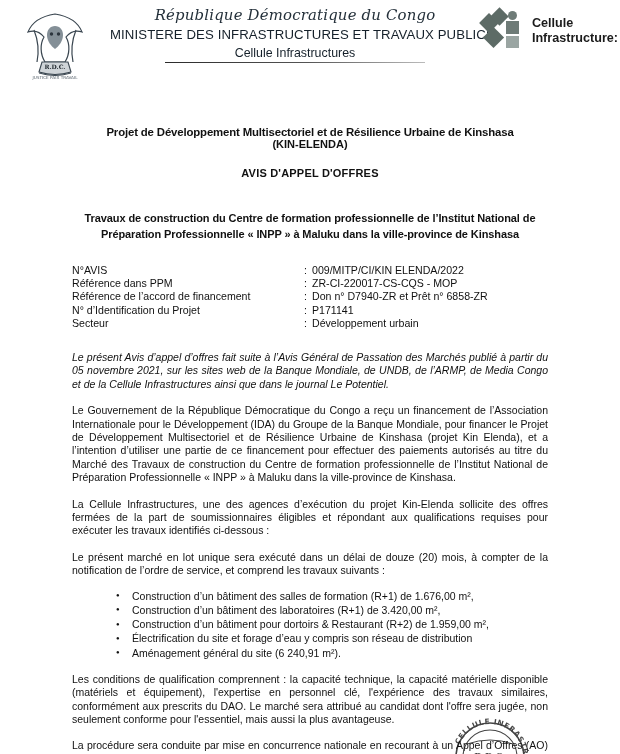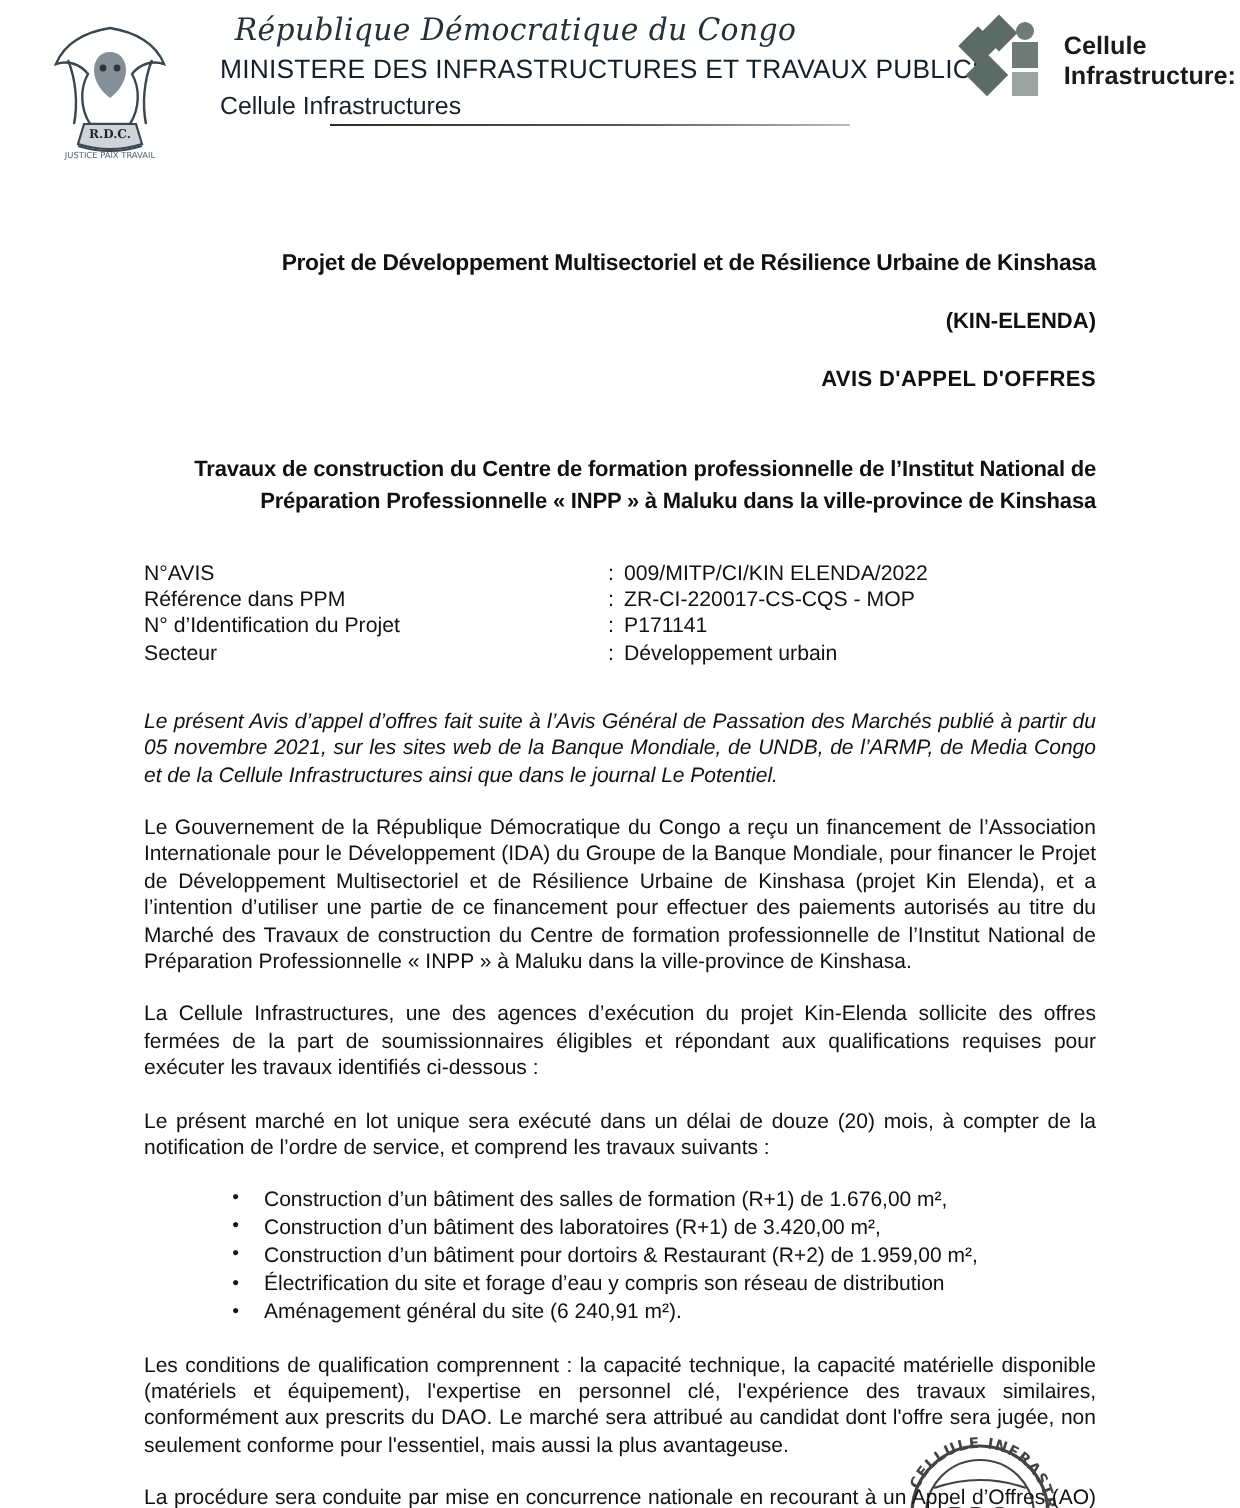--- a/index.html
+++ b/index.html
@@ -35,21 +35,21 @@
     top: 10px;
     width: 66px;
     height: 74px;
   }
 
   .header-center {
     position: absolute;
     left: 110px;
     top: 6px;
     width: 370px;
-    text-align: left;
+    text-align: center;
   }
 
   .rdc-script {
     font-family: "DejaVu Serif", serif;
     font-style: italic;
     font-size: 15.5px;
     letter-spacing: 0.2px;
     color: #24303a;
     white-space: nowrap;
     transform: scaleX(0.96);
@@ -128,33 +128,32 @@
     color: #1b1b1b;
     white-space: nowrap;
   }
 
   
   .content {
     padding: 0 72px 0 72px;
   }
 
   .title-block {
-    text-align: right;
+    text-align: center;
   }
   .project-title {
     font-weight: bold;
     font-size: 11.4px;
     margin-top: 34px;
     letter-spacing: -0.15px;
     white-space: nowrap;
   }
   .acronym {
     font-weight: bold;
     font-size: 11px;
-    margin-top: 17px;
   }
   .notice-type {
     font-weight: bold;
     font-size: 11px;
     margin-top: 17px;
     letter-spacing: 0.2px;
   }
   .works-title {
     font-weight: bold;
     font-size: 11px;
@@ -291,20 +290,25 @@
           <td class="ref-label">N°AVIS</td>
           <td class="ref-colon">:</td>
           <td class="ref-value">009/MITP/CI/KIN ELENDA/2022</td>
         </tr>
         <tr>
           <td class="ref-label">Référence dans PPM</td>
           <td class="ref-colon">:</td>
           <td class="ref-value">ZR-CI-220017-CS-CQS - MOP</td>
         </tr>
         <tr>
+          <td class="ref-label">Référence de l’accord de financement</td>
+          <td class="ref-colon">:</td>
+          <td class="ref-value">Don n° D7940-ZR et Prêt n° 6858-ZR</td>
+        </tr>
+        <tr>
           <td class="ref-label">N° d’Identification du Projet</td>
           <td class="ref-colon">:</td>
           <td class="ref-value">P171141</td>
         </tr>
         <tr>
           <td class="ref-label">Secteur</td>
           <td class="ref-colon">:</td>
           <td class="ref-value">Développement urbain</td>
         </tr>
       </tbody>

